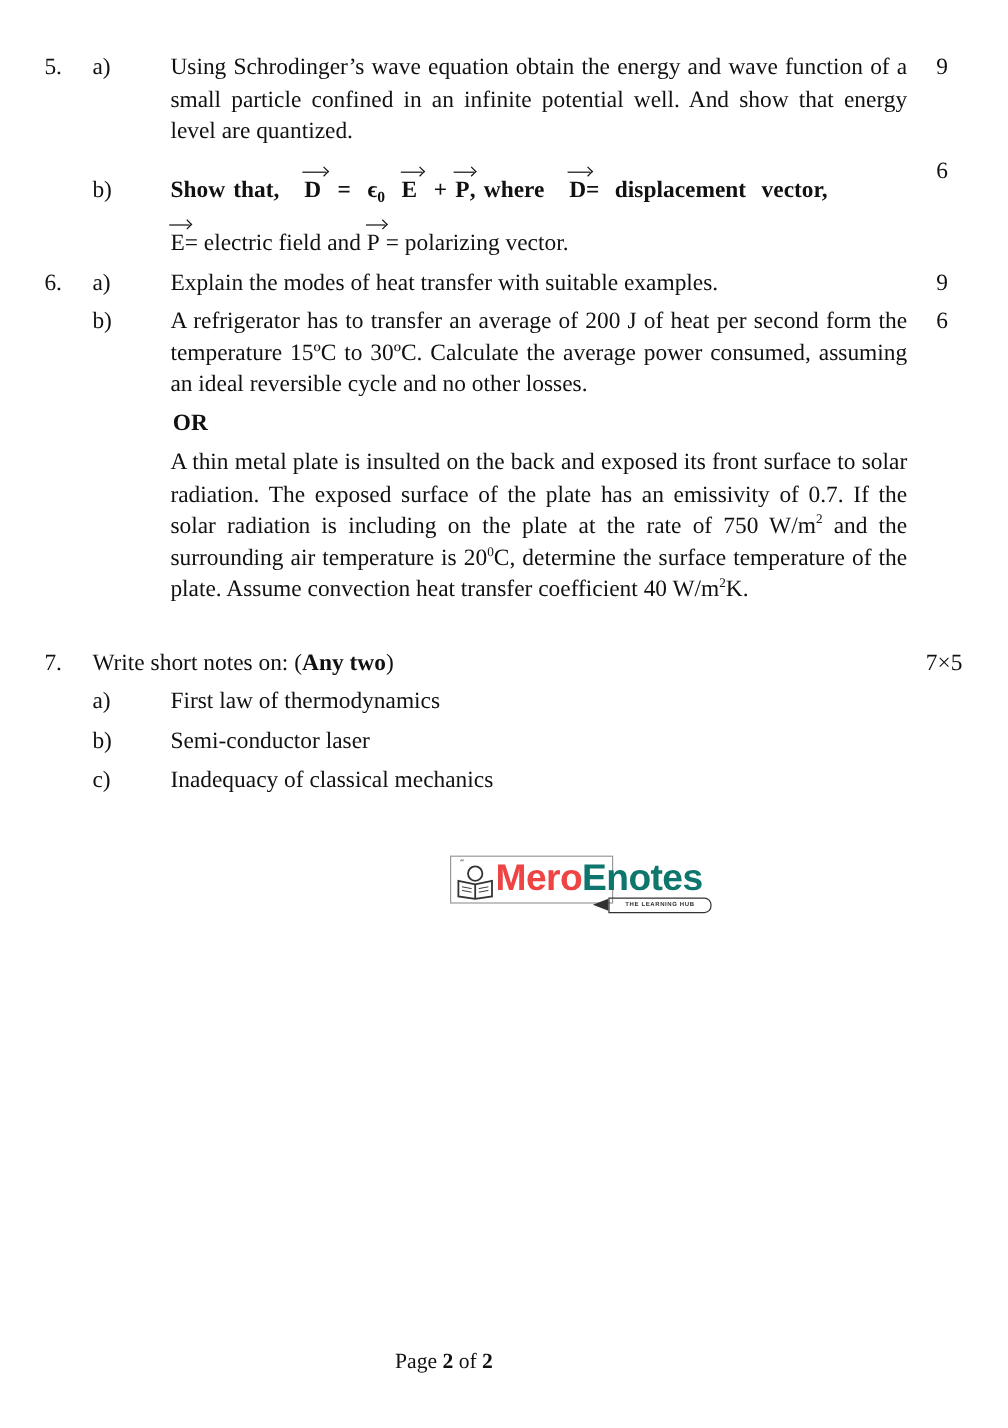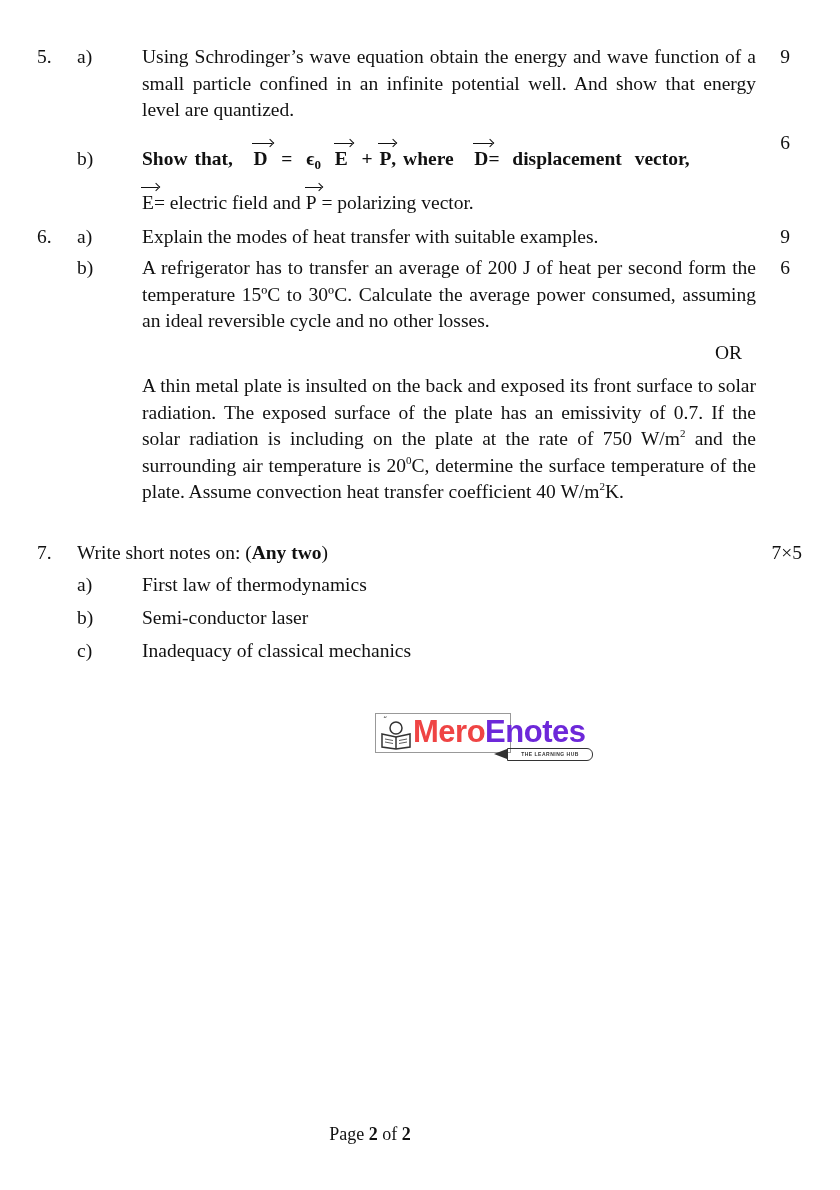--- a/index.html
+++ b/index.html
@@ -20,26 +20,26 @@
       border-top: 1.4px solid #111;
     }
     .vec::after {
       content: ""; position: absolute; right: -5px; top: -6px;
       width: 5px; height: 5px; border-top: 1.4px solid #111; border-right: 1.4px solid #111;
       transform: rotate(45deg);
     }
     .bold { font-weight: bold; }
     sup { font-size: 11px; vertical-align: 8px; line-height: 0; }
     sub.s { font-size: 13px; vertical-align: -4px; line-height: 0; }
-    .or { position: absolute; left: 128px; width: 614px; text-align: right; font-weight: normal; }
+    .or { position: absolute; left: 144px; width: 614px; text-align: left; font-weight: bold; }
     .logo { position: absolute; left: 375px; top: 708px; width: 225px; height: 54px; }
     .logo-box { position: absolute; left: 0; top: 5px; width: 134px; height: 38px; border: 1.5px solid #999; }
     .logo-text { position: absolute; top: 6px; left: 38px; font-family: "Liberation Sans", "DejaVu Sans", sans-serif; font-size: 31px; font-weight: bold; letter-spacing: -0.5px; }
     .logo-mero { color: #ef4444; }
-    .logo-enotes { color: #6d28d9; }
+    .logo-enotes { color: #0f766e; }
     .logo-tag { position: absolute; left: 132px; top: 40px; height: 11px; width: 84px; border: 1.2px solid #333; border-radius: 0 6px 6px 0; font-family: "Liberation Sans", "DejaVu Sans", sans-serif; font-size: 5px; font-weight: bold; letter-spacing: 0.5px; line-height: 11px; text-align: center; color: #333; }
     .logo-tag::before { content: ""; position: absolute; left: -14px; top: 0px; width: 0; height: 0; border-top: 5.5px solid transparent; border-bottom: 5.5px solid transparent; border-right: 13px solid #333; }
     .footer { position: absolute; top: 1124px; left: 0; width: 740px; text-align: center; font-size: 18px; }
   </style>
 </head>
 <body>
 
 <div>
   <span class="qnum abs" style="top:46px;">5.</span>
   <span class="sub" style="top:46px;">a)</span>

